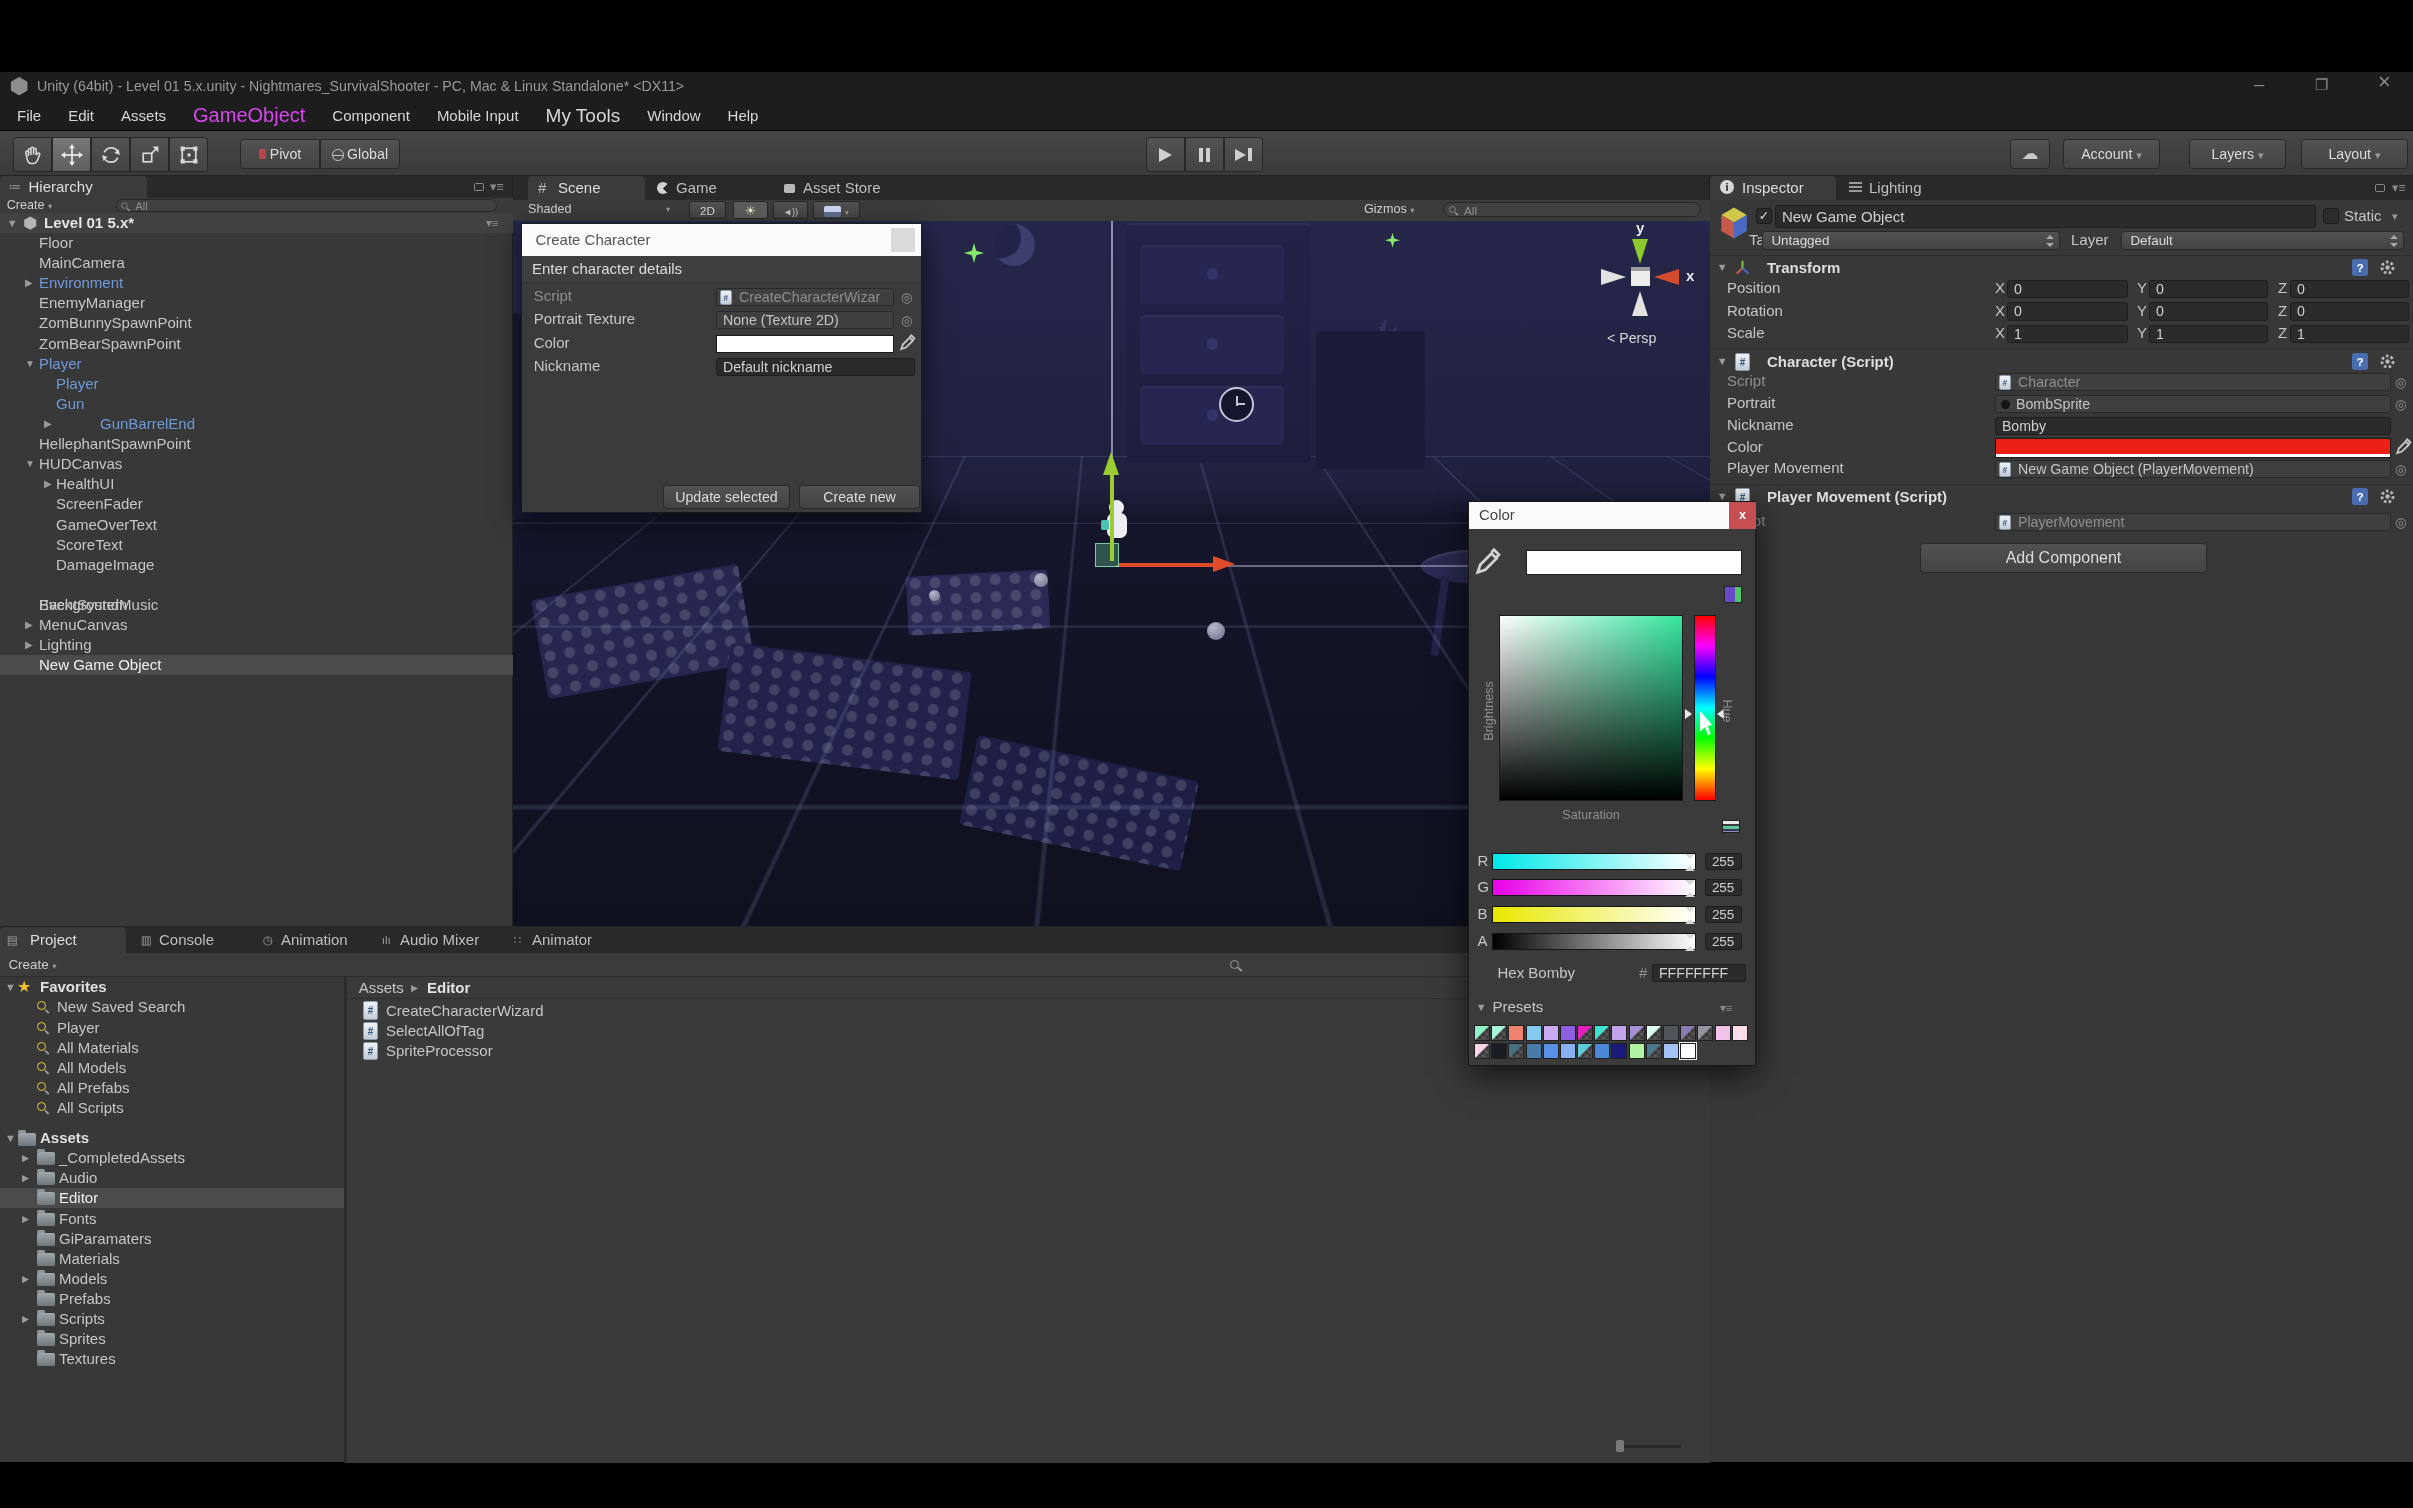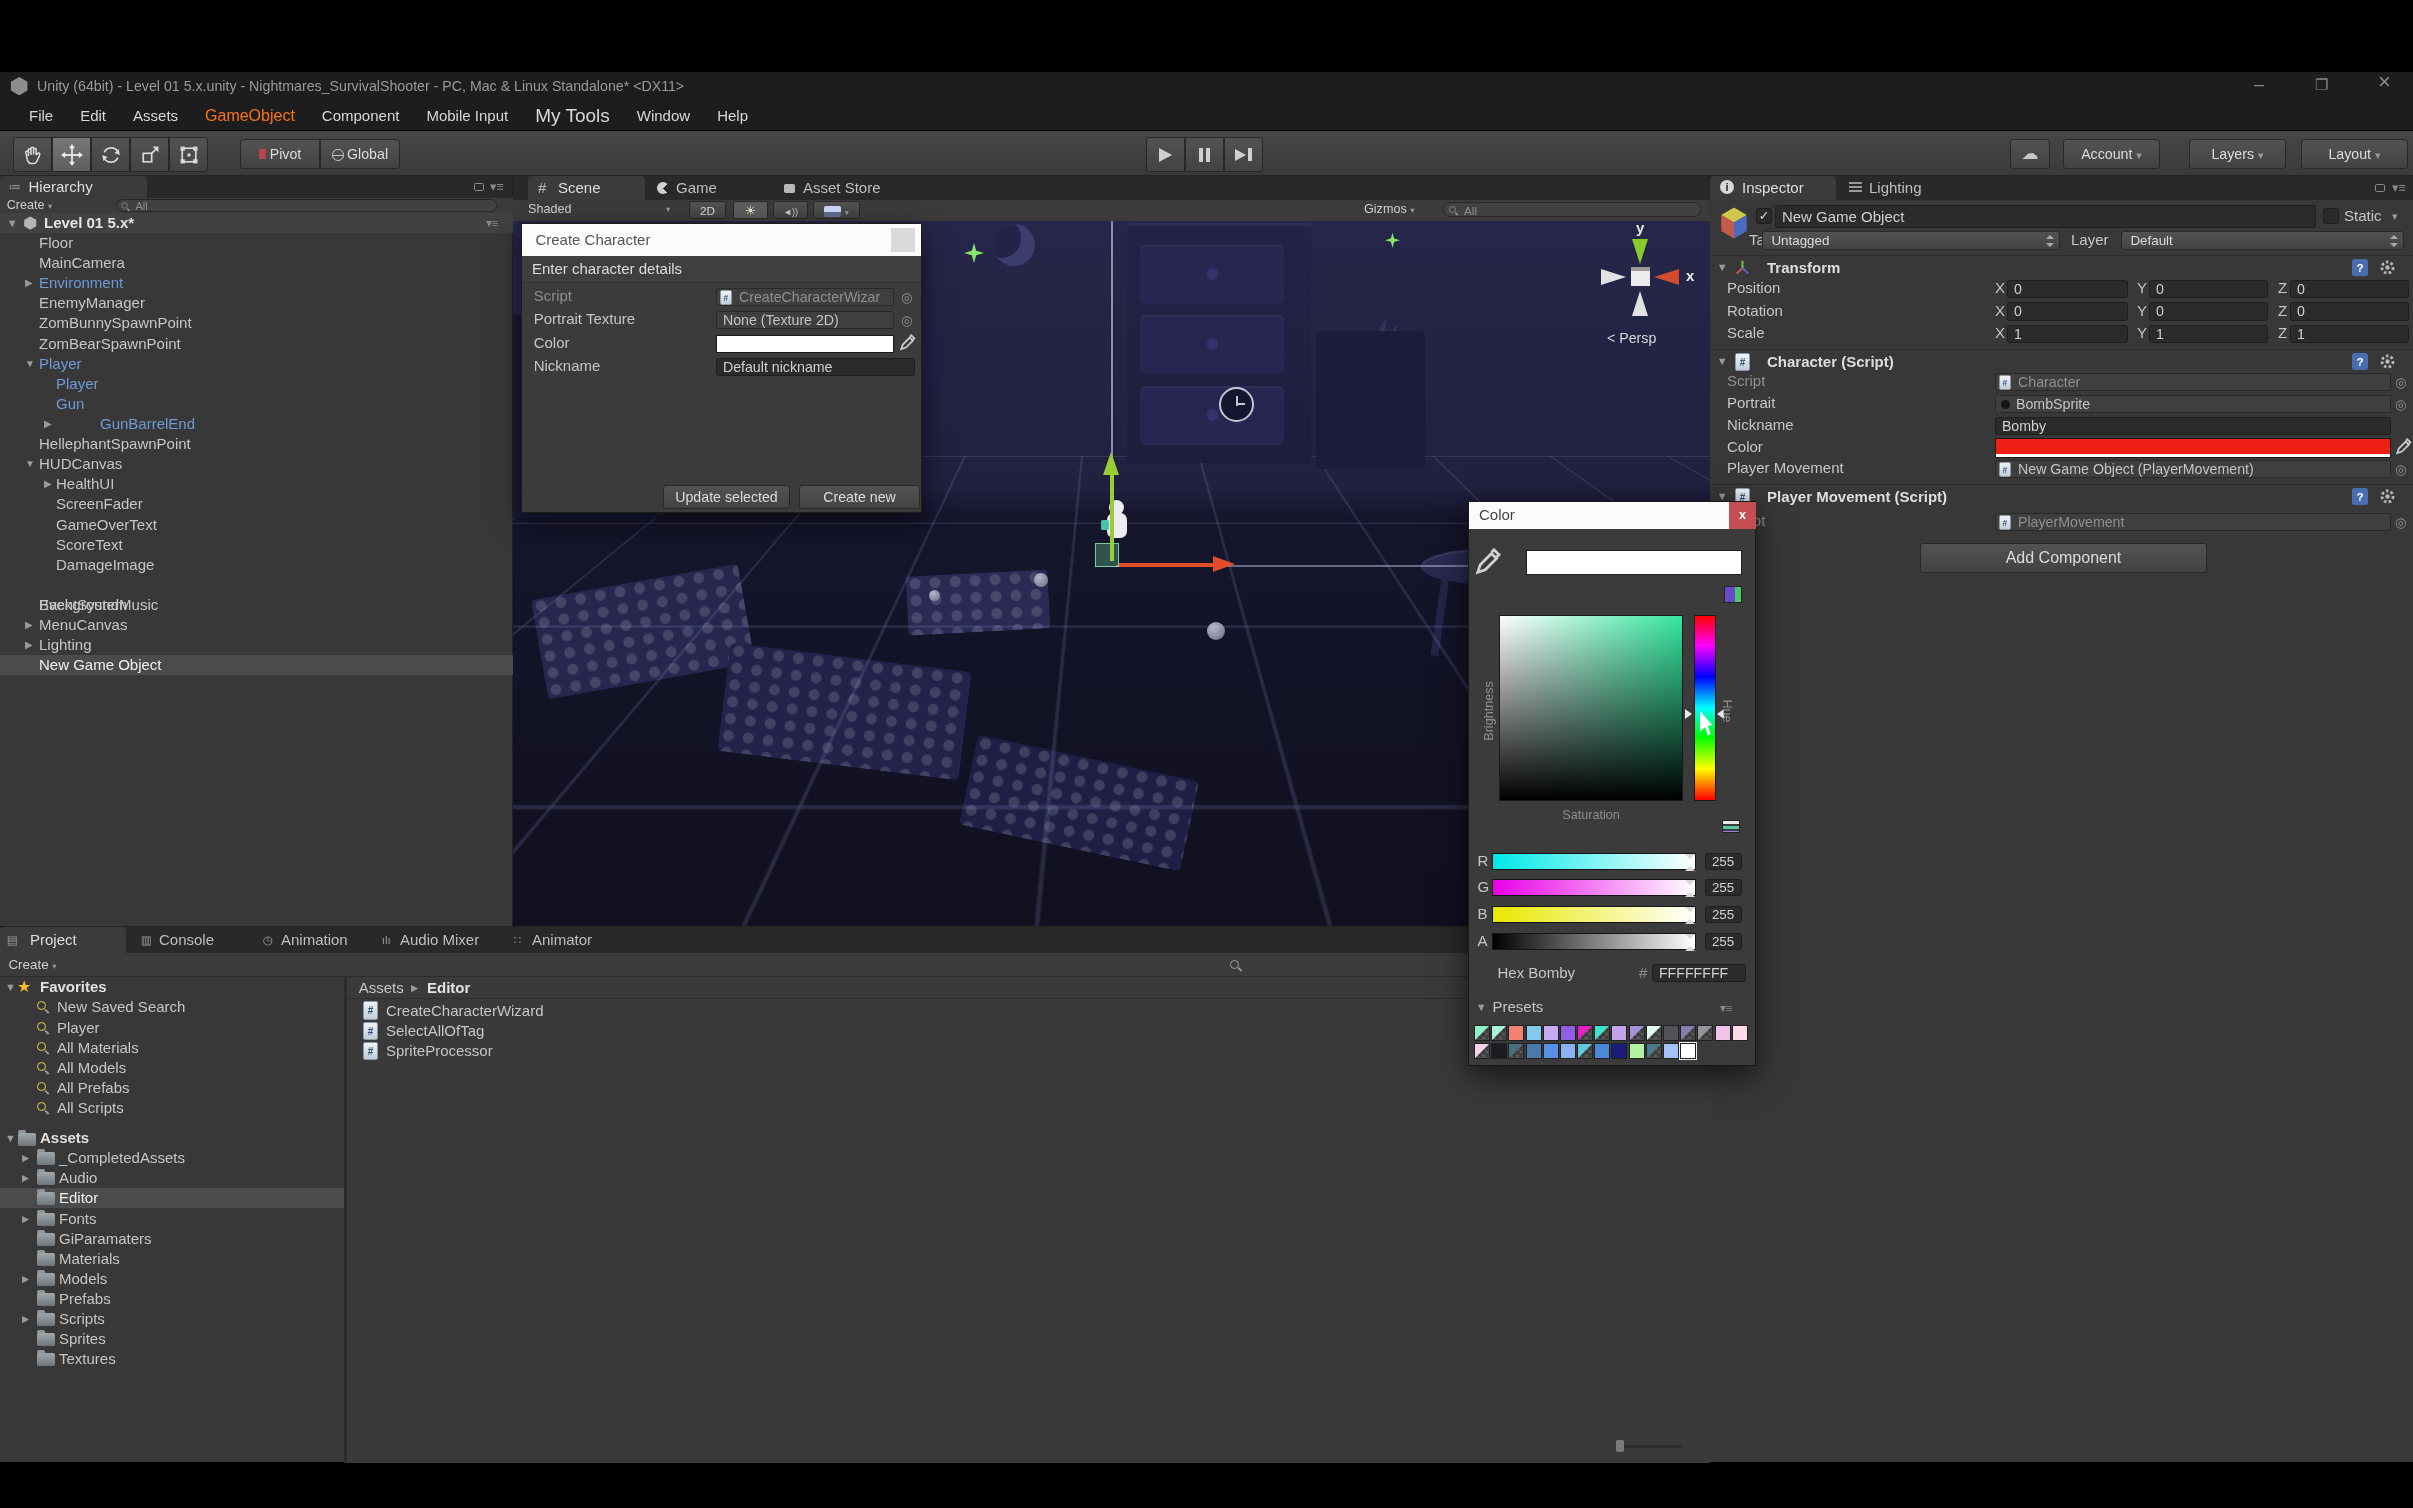--- a/index.html
+++ b/index.html
@@ -72,25 +72,25 @@
 <div class="abs" style="left:0;top:72px;width:2413px;height:29px;background:#1d1d1d;">
   <div class="abs" style="left:10px;top:5px;width:18.4px;height:18.4px;background:#8d8d8d;
               clip-path:polygon(50% 0,95% 26%,95% 74%,50% 100%,5% 74%,5% 26%);"></div>
   <div class="lbl" style="left:37px;top:4.2px;color:#9a9a9a;font-size:14.2px;">Unity (64bit) - Level 01 5.x.unity - Nightmares_SurvivalShooter - PC, Mac &amp; Linux Standalone* &lt;DX11&gt;</div>
   <div class="lbl" style="left:2254px;top:1.7px;color:#8a8a8a;font-size:18.4px;">–</div>
   <div class="lbl" style="left:2315px;top:3.4px;color:#8a8a8a;font-size:15px;">❐</div>
   <div class="lbl" style="left:2378px;top:0px;color:#8a8a8a;font-size:22px;">×</div>
 </div>
 
 <div class="abs" style="left:0;top:101px;width:2413px;height:29px;background:#1d1d1d;display:flex;gap:27px;
-            padding-left:29px;align-items:center;">
+            padding-left:17px;align-items:center;">
     <span style="color: rgb(216, 216, 216); font-size: 15px;">File</span>
     <span style="color: rgb(216, 216, 216); font-size: 15px;">Edit</span>
     <span style="color: rgb(216, 216, 216); font-size: 15px;">Assets</span>
-    <span style="color: #f97316; font-size: 16px;">GameObject</span>
+    <span style="color: #d946ef; font-size: 20px;">GameObject</span>
     <span style="color: rgb(216, 216, 216); font-size: 15px;">Component</span>
     <span style="color: rgb(216, 216, 216); font-size: 15px;">Mobile Input</span>
     <span style="color: rgb(216, 216, 216); font-size: 19px;">My Tools</span>
     <span style="color: rgb(216, 216, 216); font-size: 15px;">Window</span>
     <span style="color: rgb(216, 216, 216); font-size: 15px;">Help</span>
   </div>
 
 <div class="abs" style="left:0;top:131px;width:2413px;height:45px;background:linear-gradient(#474747,#3a3a3a);
             border-bottom:0.8px solid #232323;">
   <div class="abs" style="left:13.4px;top:5.9px;width:196px;height:35px;display:flex;">

